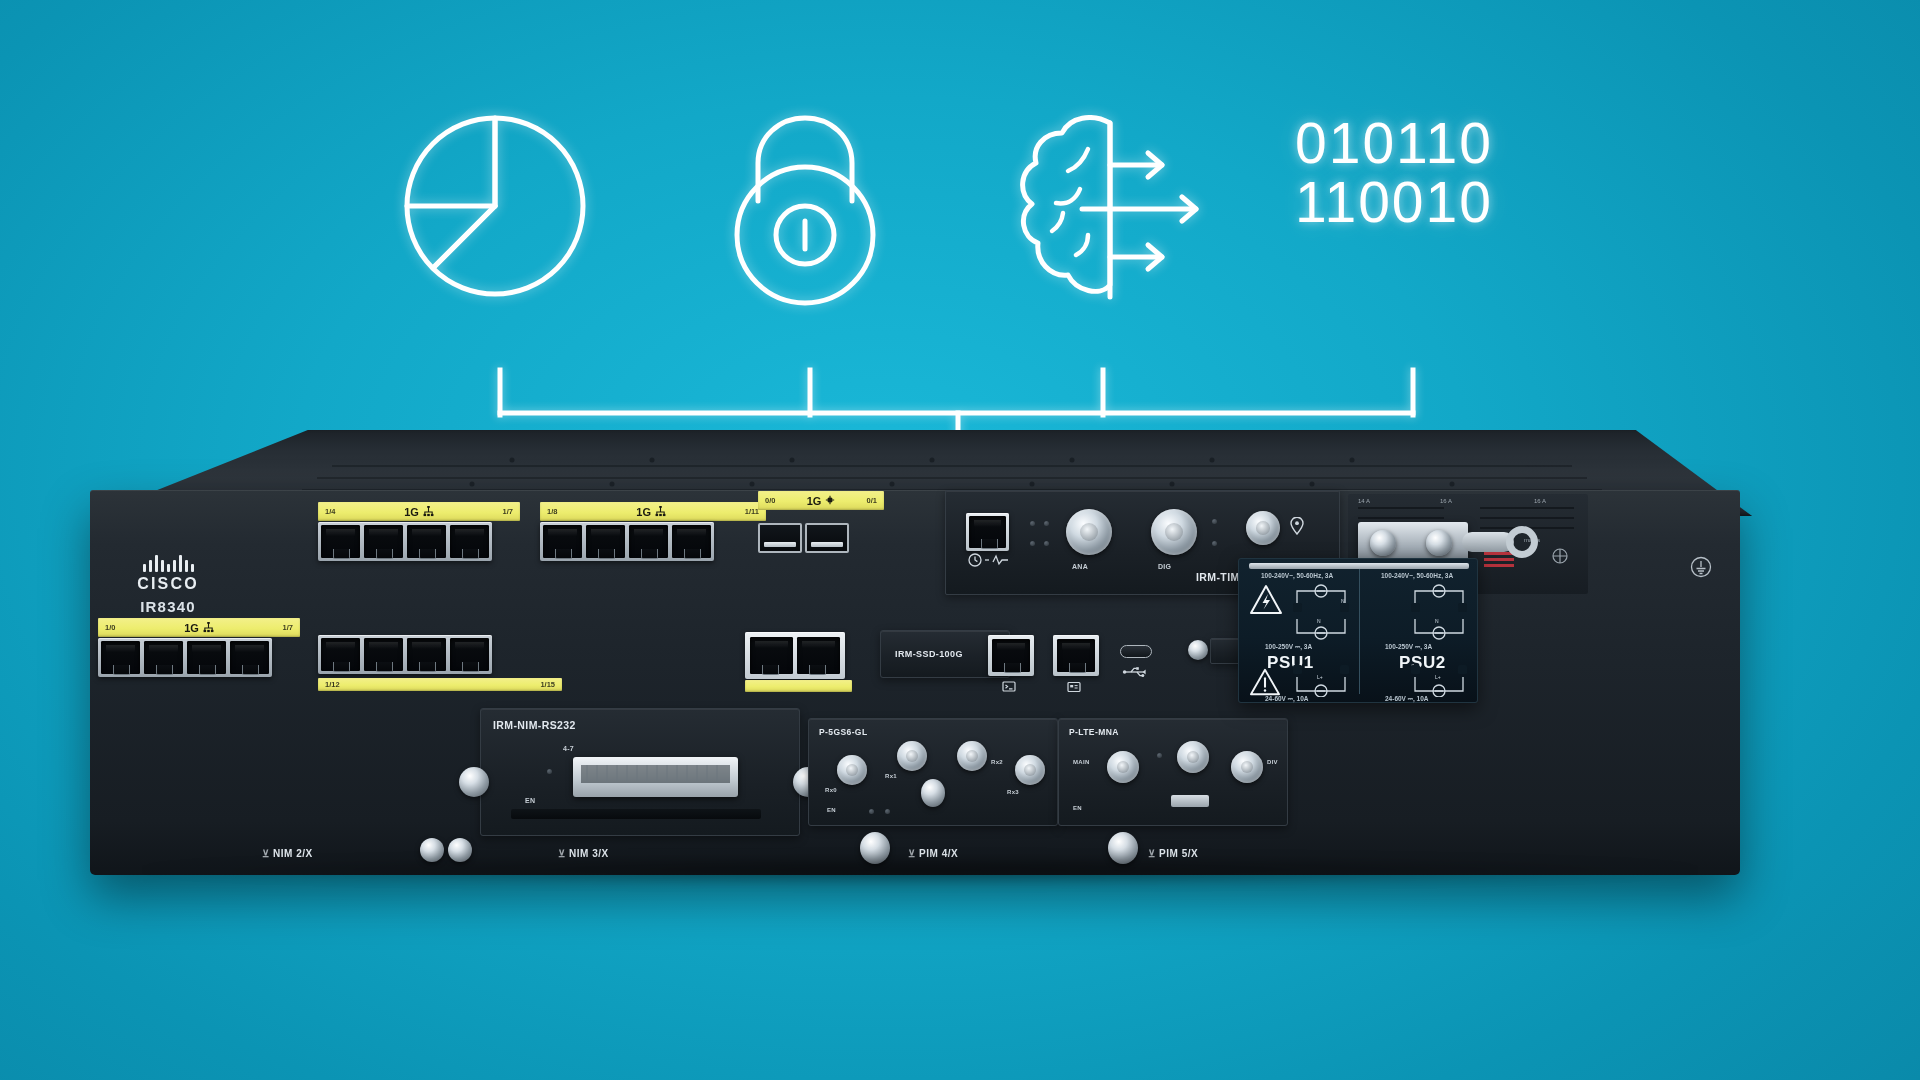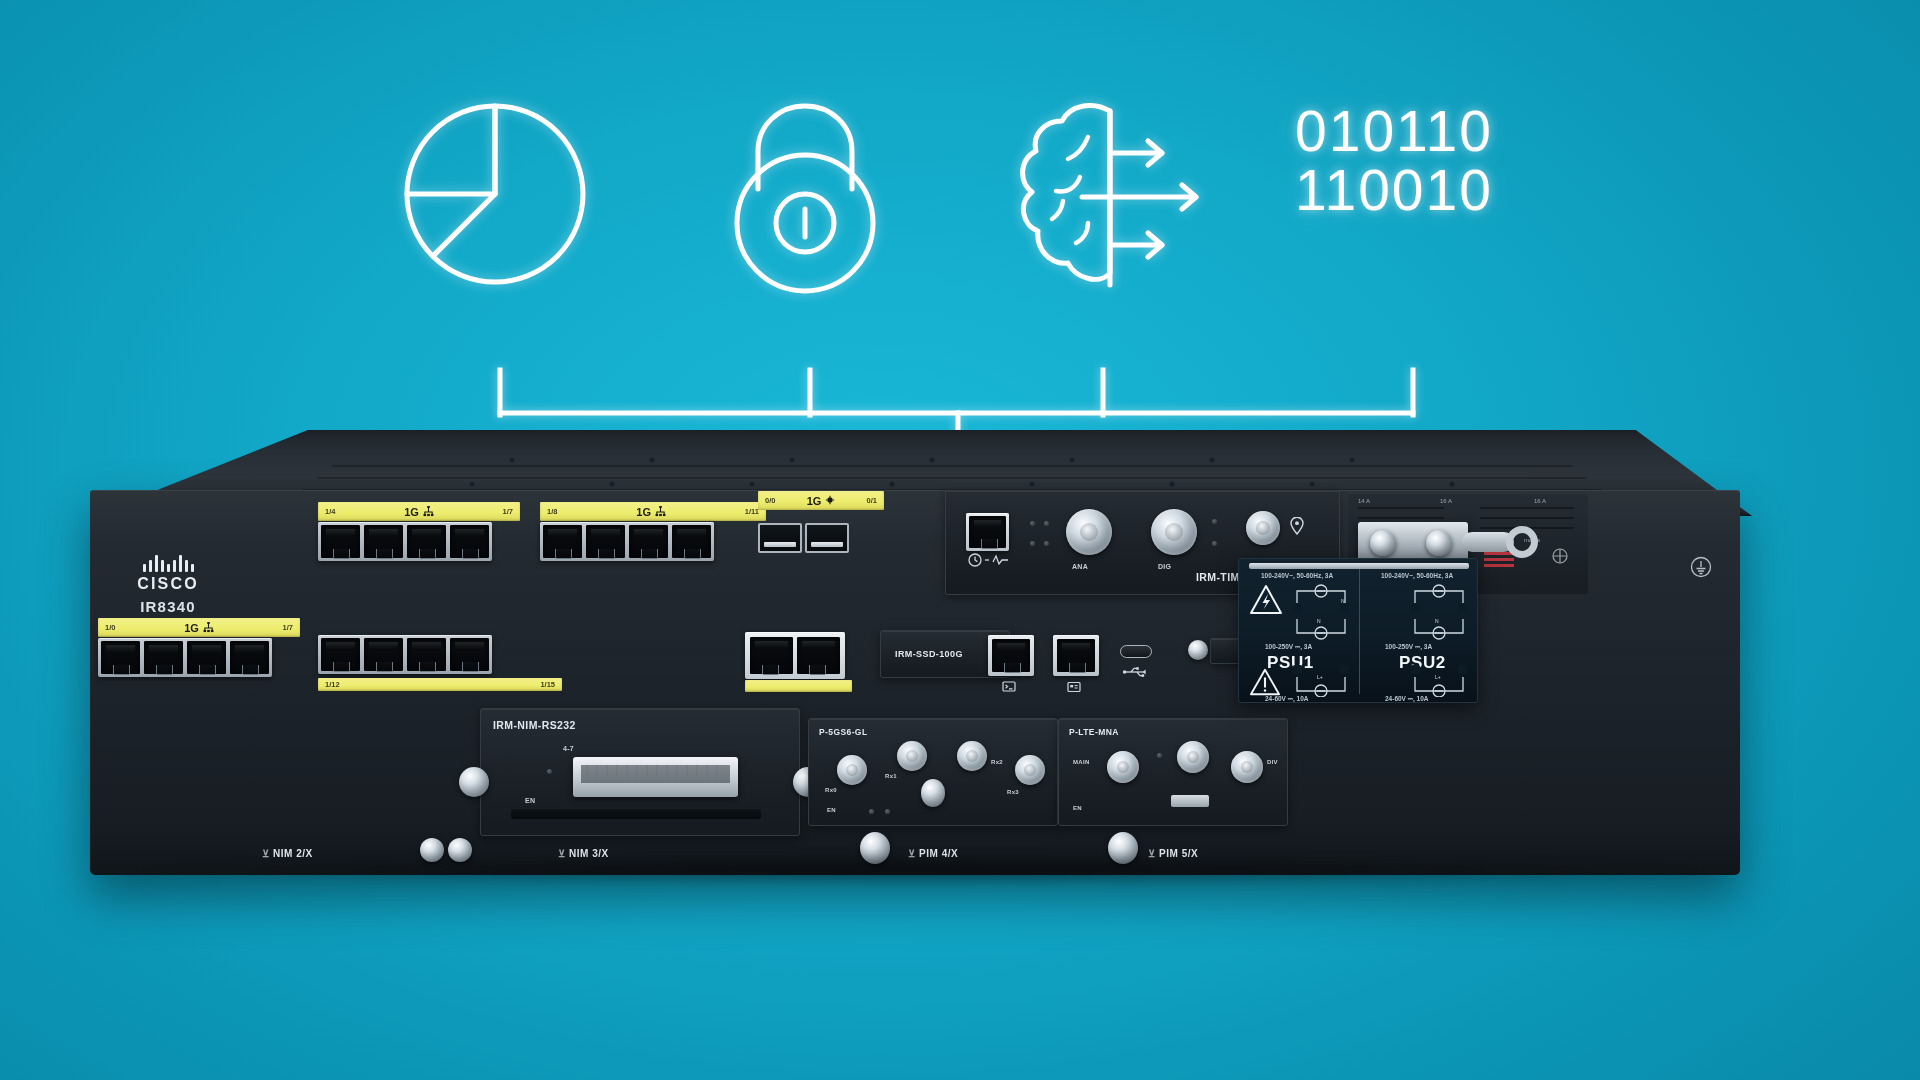--- a/index.html
+++ b/index.html
@@ -6,21 +6,21 @@
   * { box-sizing: border-box; margin:0; padding:0; }
   html,body { width:1920px; height:1080px; overflow:hidden; }
   body {
     font-family: "Liberation Sans", sans-serif;
     background:
       radial-gradient(ellipse 1400px 900px at 46% 44%, #1ab8d8 0%, #12a8c8 42%, #0b94b4 78%, #0a8aaa 100%);
     position:relative;
   }
 
   
-  .icon-row { position:absolute; left:0; top:4px; width:1616px; height:360px; }
+  .icon-row { position:absolute; left:0; top:16px; width:1616px; height:360px; }
   .icon-slot { position:absolute; display:flex; align-items:center; justify-content:center; }
   .glow { filter: drop-shadow(0 0 6px rgba(255,255,255,.45)); }
 
   
   .binary {
     position:absolute; left:1295px; top:98px; width:230px;
     color:#ffffff; font-size:57px; line-height:1.03; letter-spacing:2px;
     font-family:"Liberation Sans", sans-serif; font-weight:400;
     text-shadow: 0 0 10px rgba(255,255,255,.55), 0 0 24px rgba(255,255,255,.25);
   }

